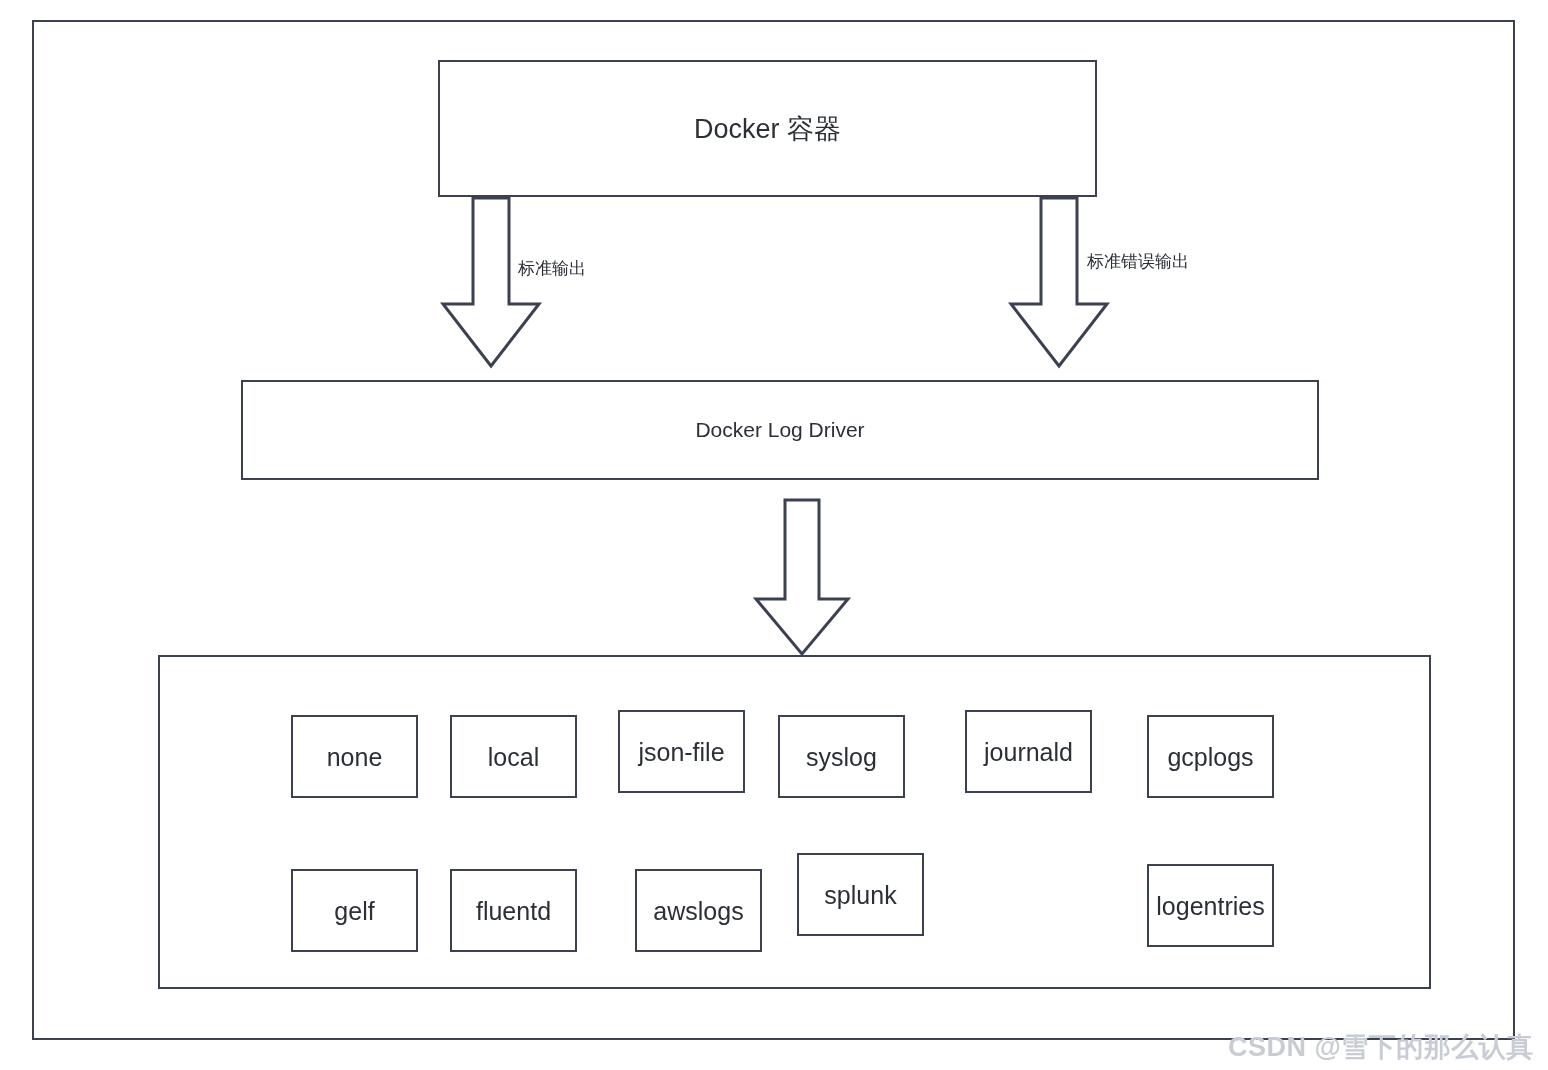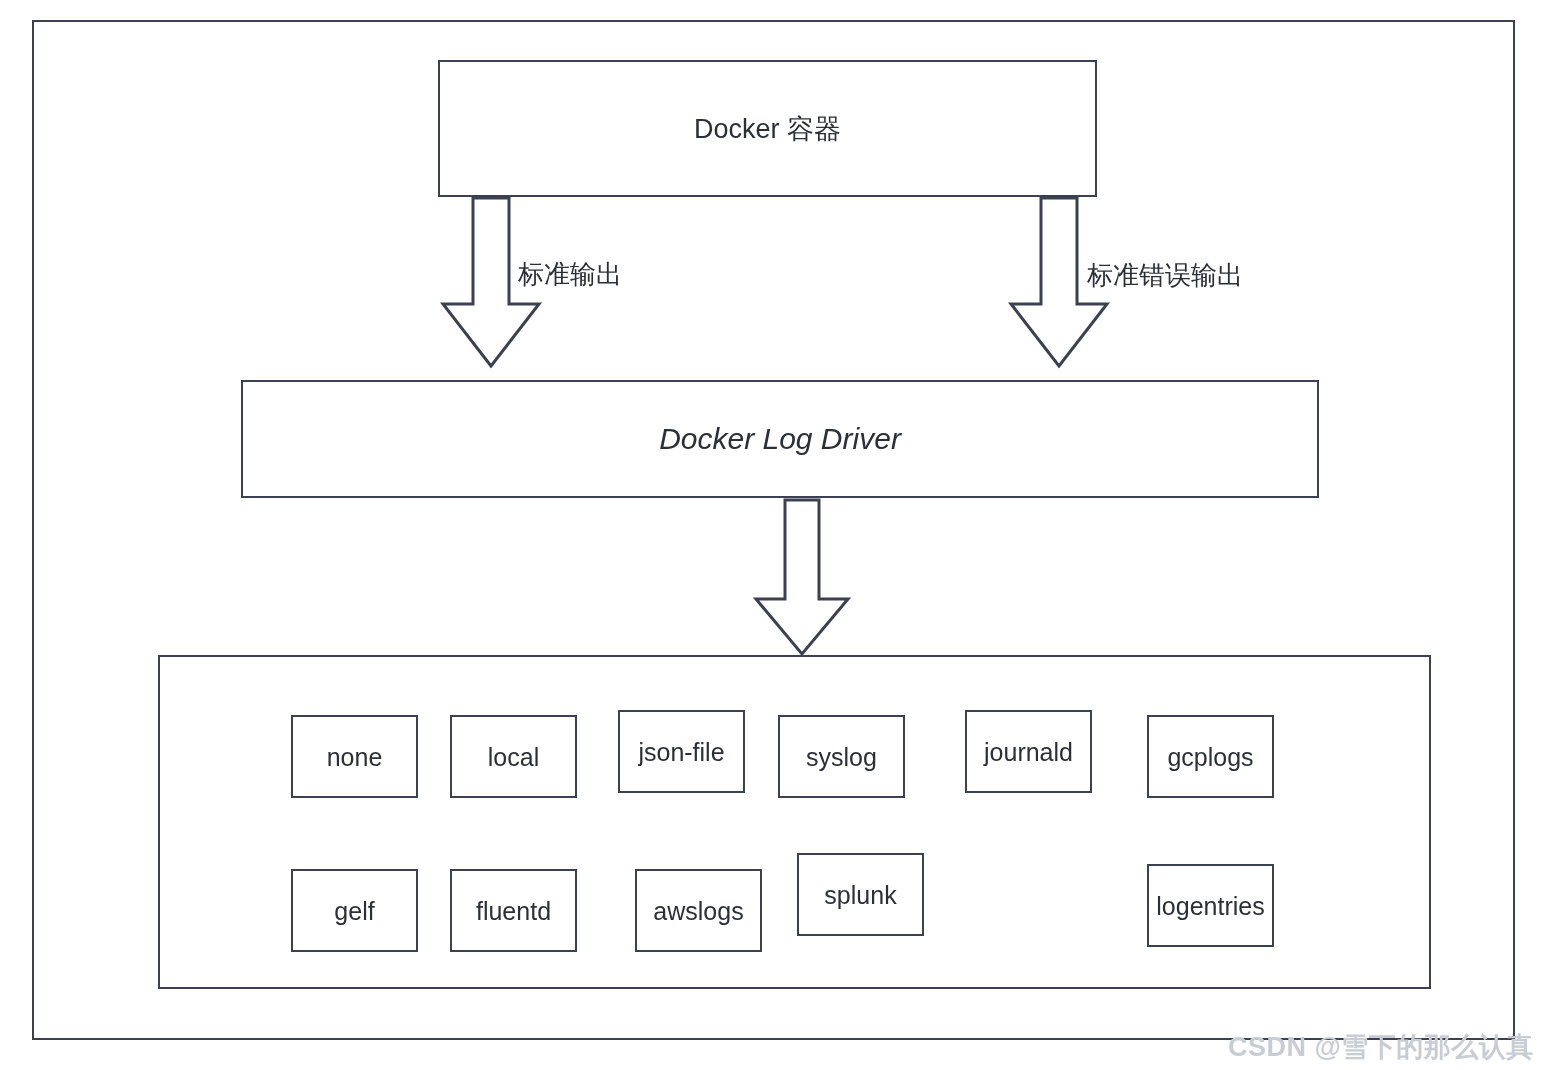--- a/index.html
+++ b/index.html
@@ -48,23 +48,22 @@
     top: 60px;
     width: 659px;
     height: 137px;
     font-size: 27px;
   }
 
   #log-driver-box {
     left: 241px;
     top: 380px;
     width: 1078px;
-    height: 118px;
-    font-size: 30px;
-    font-style: italic;
+    height: 100px;
+    font-size: 21px;
   }
 
   #drivers-container-box {
     left: 158px;
     top: 655px;
     width: 1273px;
     height: 334px;
     border: 2px solid #3b4150;
     box-sizing: border-box;
     background: #ffffff;
@@ -83,26 +82,26 @@
     text-align: center;
     font-size: 25px;
     line-height: 1.12;
     color: #2b2f38;
     padding: 0 6px;
     word-break: break-all;
   }
 
   
   .arrow-label {
-    font-size: 26px;
+    font-size: 17px;
     color: #2b2f38;
     white-space: nowrap;
   }
   #stdout-label { left: 518px; top: 257px; }
-  #stderr-label { left: 1087px; top: 250px; margin-top: 8px; }
+  #stderr-label { left: 1087px; top: 250px; }
 
   
   .arrow-svg { position: absolute; }
 
   
   #watermark {
     left: 1228px;
     top: 1029px;
     font-size: 27px;
     color: #c8ccd4;

